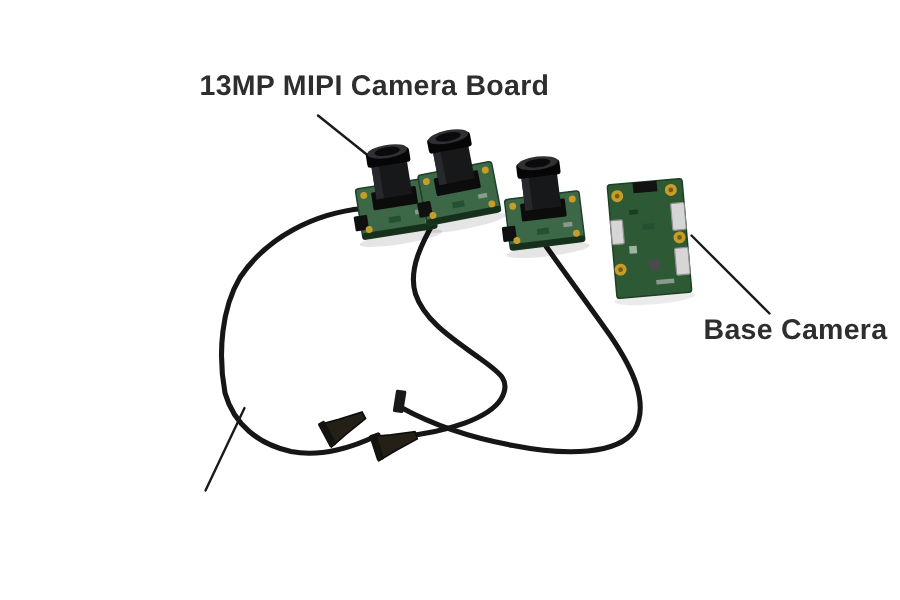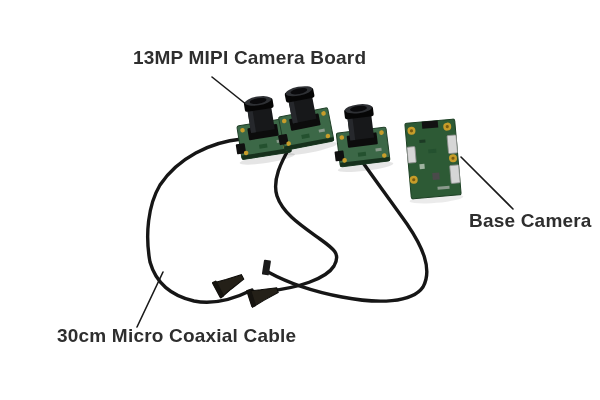--- a/index.html
+++ b/index.html
@@ -96,15 +96,14 @@
       <rect x="2" y="28" width="12" height="3" fill="#8a9a8c"></rect>
     </g>
 
     <use href="#coax-connector" transform="translate(230,283) rotate(-28)"></use>
     <use href="#coax-connector" transform="translate(264,294) rotate(-18)"></use>
     <rect x="263" y="260" width="7" height="15" rx="1" transform="rotate(9 266 267)" fill="#1a1a1a"></rect>
   </svg>
 
   <div class="label label-camera">13MP MIPI Camera Board</div>
   <div class="label label-base">Base Camera</div>
-  <div class="label label-cable">30cm Micro Coaxial Cable</div>
 
 </div>
 
 </body></html>

